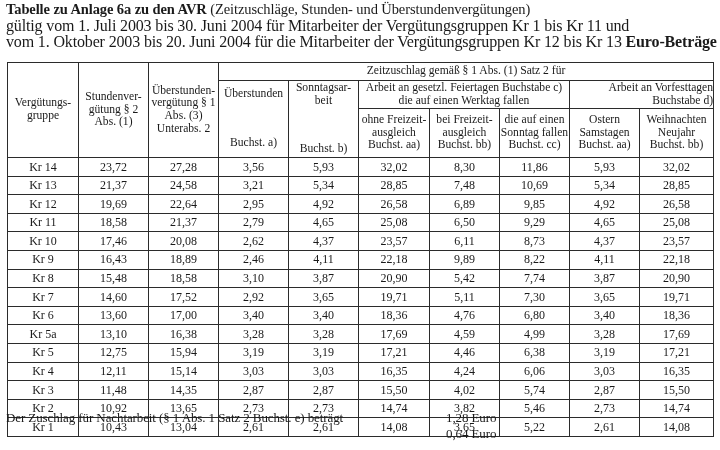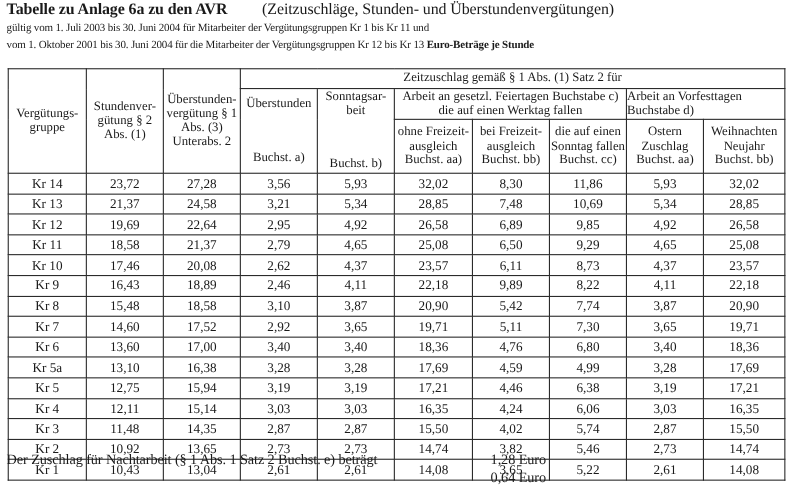--- a/index.html
+++ b/index.html
@@ -32,24 +32,23 @@
     font-size: 14.5px;
     line-height: 17px;
     white-space: nowrap;
     letter-spacing: -0.1px;
   }
   .doc-title .strong {
     font-weight: bold;
   }
   .doc-title .normal {
     font-weight: normal;
-    margin-left: 28px;
   }
   .subline {
-    font-size: 10px;
+    font-size: 16px;
     line-height: 15.5px;
     white-space: nowrap;
     letter-spacing: -0.15px;
   }
   .subline .bold-tail {
     font-weight: bold;
   }
   
   .tbl-wrap {
     position: absolute;
@@ -132,21 +131,21 @@
   }
 </style>
 </head>
 <body>
 
 <div class="page">
 
   <div class="title-block">
     <div class="doc-title"><span class="strong">Tabelle zu Anlage 6a zu den AVR</span><span class="normal"> (Zeitzuschläge, Stunden- und Überstundenvergütungen)</span></div>
     <div class="subline">gültig vom 1. Juli 2003 bis 30. Juni 2004 für Mitarbeiter der Vergütungsgruppen Kr 1 bis Kr 11 und</div>
-    <div class="subline"><span>vom 1. Oktober 2001 bis 30. Juni 2004 für die Mitarbeiter der Vergütungsgruppen Kr 12 bis Kr 13 </span><span class="bold-tail">Euro-Beträge je Stunde</span></div>
+    <div class="subline"><span>vom 1. Oktober 2003 bis 20. Juni 2004 für die Mitarbeiter der Vergütungsgruppen Kr 12 bis Kr 13 </span><span class="bold-tail">Euro-Beträge je Stunde</span></div>
   </div>
 
   <div class="tbl-wrap">
     <table class="avr">
       <colgroup>
         <col style="width:71px">
         <col style="width:70px">
         <col style="width:70px">
         <col style="width:70px">
         <col style="width:70px">
@@ -182,21 +181,21 @@
           </td>
           <td class="h-overs" rowspan="2">
             <span class="lbl-top">Sonntagsar-</span>
             <span class="sub-lines">beit</span>
             <span class="lbl-bot">Buchst. b)</span>
           </td>
           <td class="h-mid" colspan="3">
             <span class="sub-lines">Arbeit an gesetzl. Feiertagen Buchstabe c)</span>
             <span class="sub-lines">die auf einen Werktag fallen</span>
           </td>
-          <td class="h-mid" colspan="2" style="text-align:left">
+          <td class="h-mid" colspan="2" style="text-align:right">
             <span class="sub-lines">Arbeit an Vorfesttagen</span>
             <span class="sub-lines">Buchstabe d)</span>
           </td>
         </tr>
         <tr>
           <td class="h-sub">
             <span class="sub-lines">ohne Freizeit-</span>
             <span class="sub-lines">ausgleich</span>
             <span class="sub-lines">Buchst. aa)</span>
           </td>
@@ -205,21 +204,21 @@
             <span class="sub-lines">ausgleich</span>
             <span class="sub-lines">Buchst. bb)</span>
           </td>
           <td class="h-sub">
             <span class="sub-lines">die auf einen</span>
             <span class="sub-lines">Sonntag fallen</span>
             <span class="sub-lines">Buchst. cc)</span>
           </td>
           <td class="h-sub">
             <span class="sub-lines">Ostern</span>
-            <span class="sub-lines">Zuschlag</span>
+            <span class="sub-lines">Samstagen</span>
             <span class="sub-lines">Buchst. aa)</span>
           </td>
           <td class="h-sub">
             <span class="sub-lines">Weihnachten</span>
             <span class="sub-lines">Neujahr</span>
             <span class="sub-lines">Buchst. bb)</span>
           </td>
         </tr>
       </thead>
       <tbody id="tbody">

